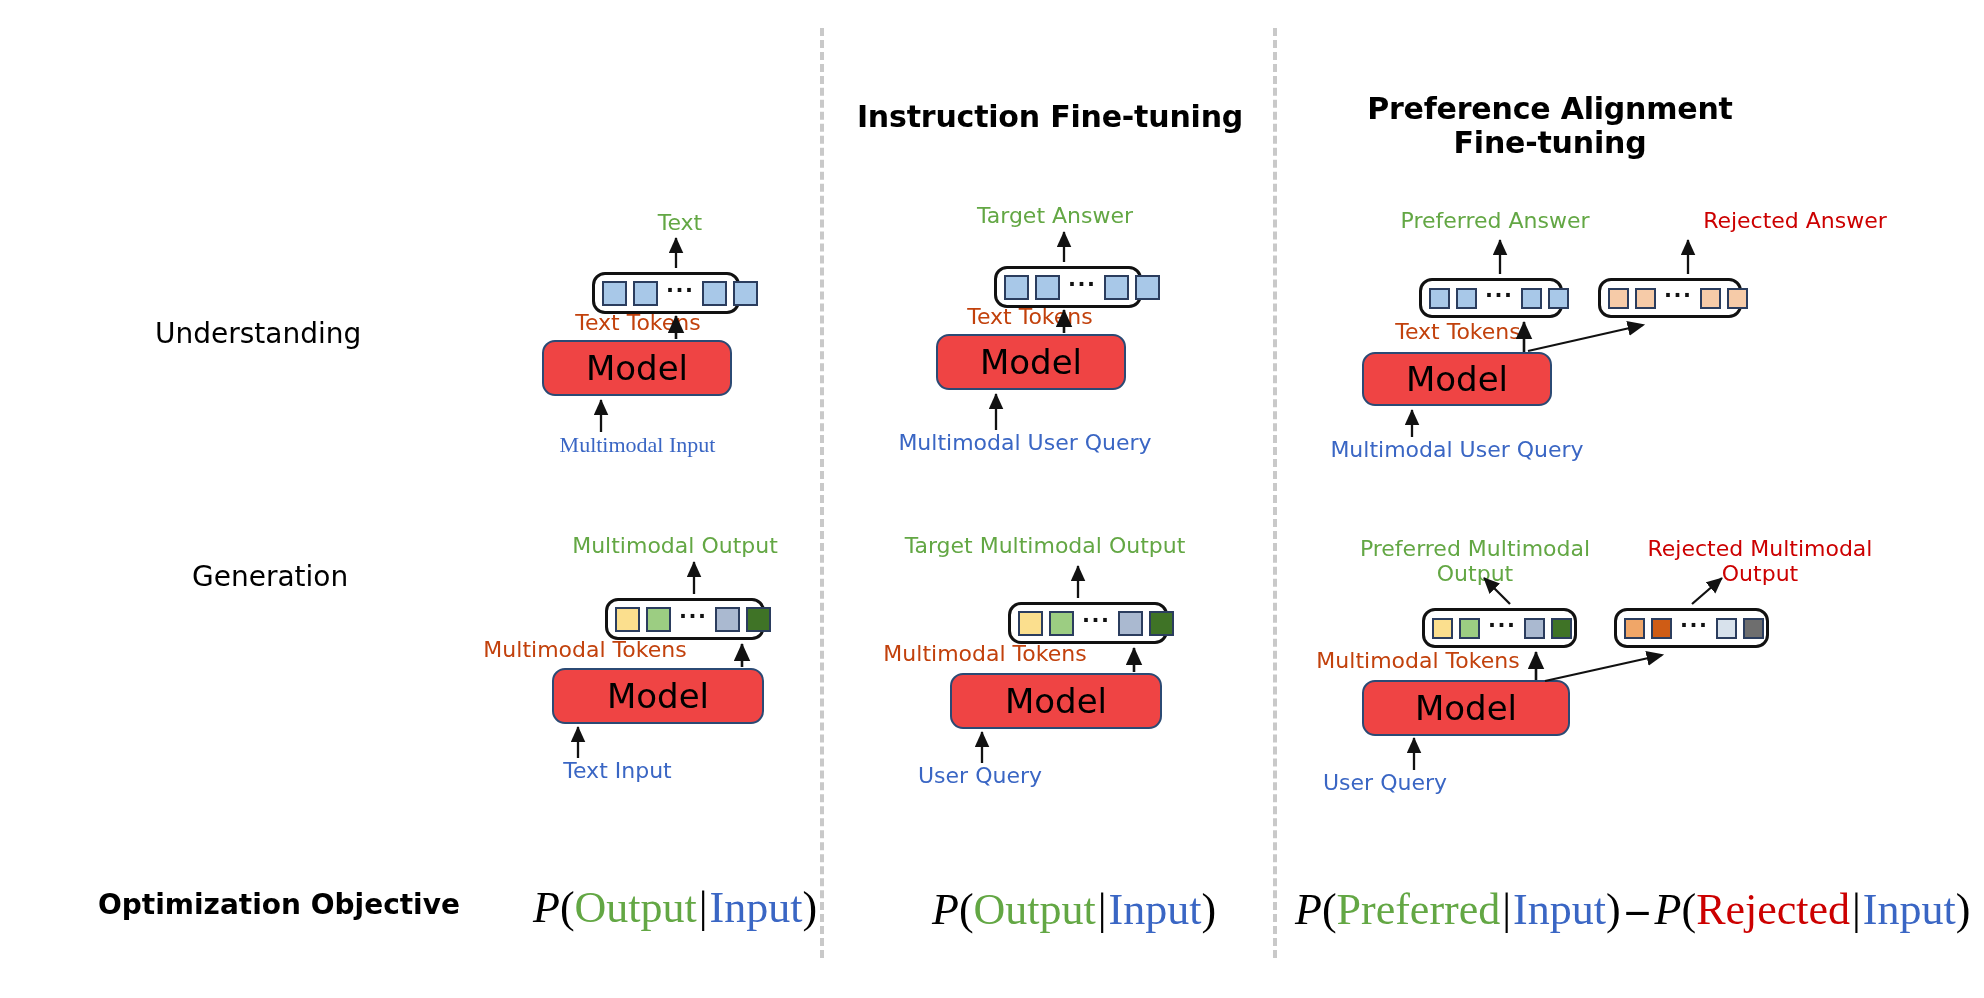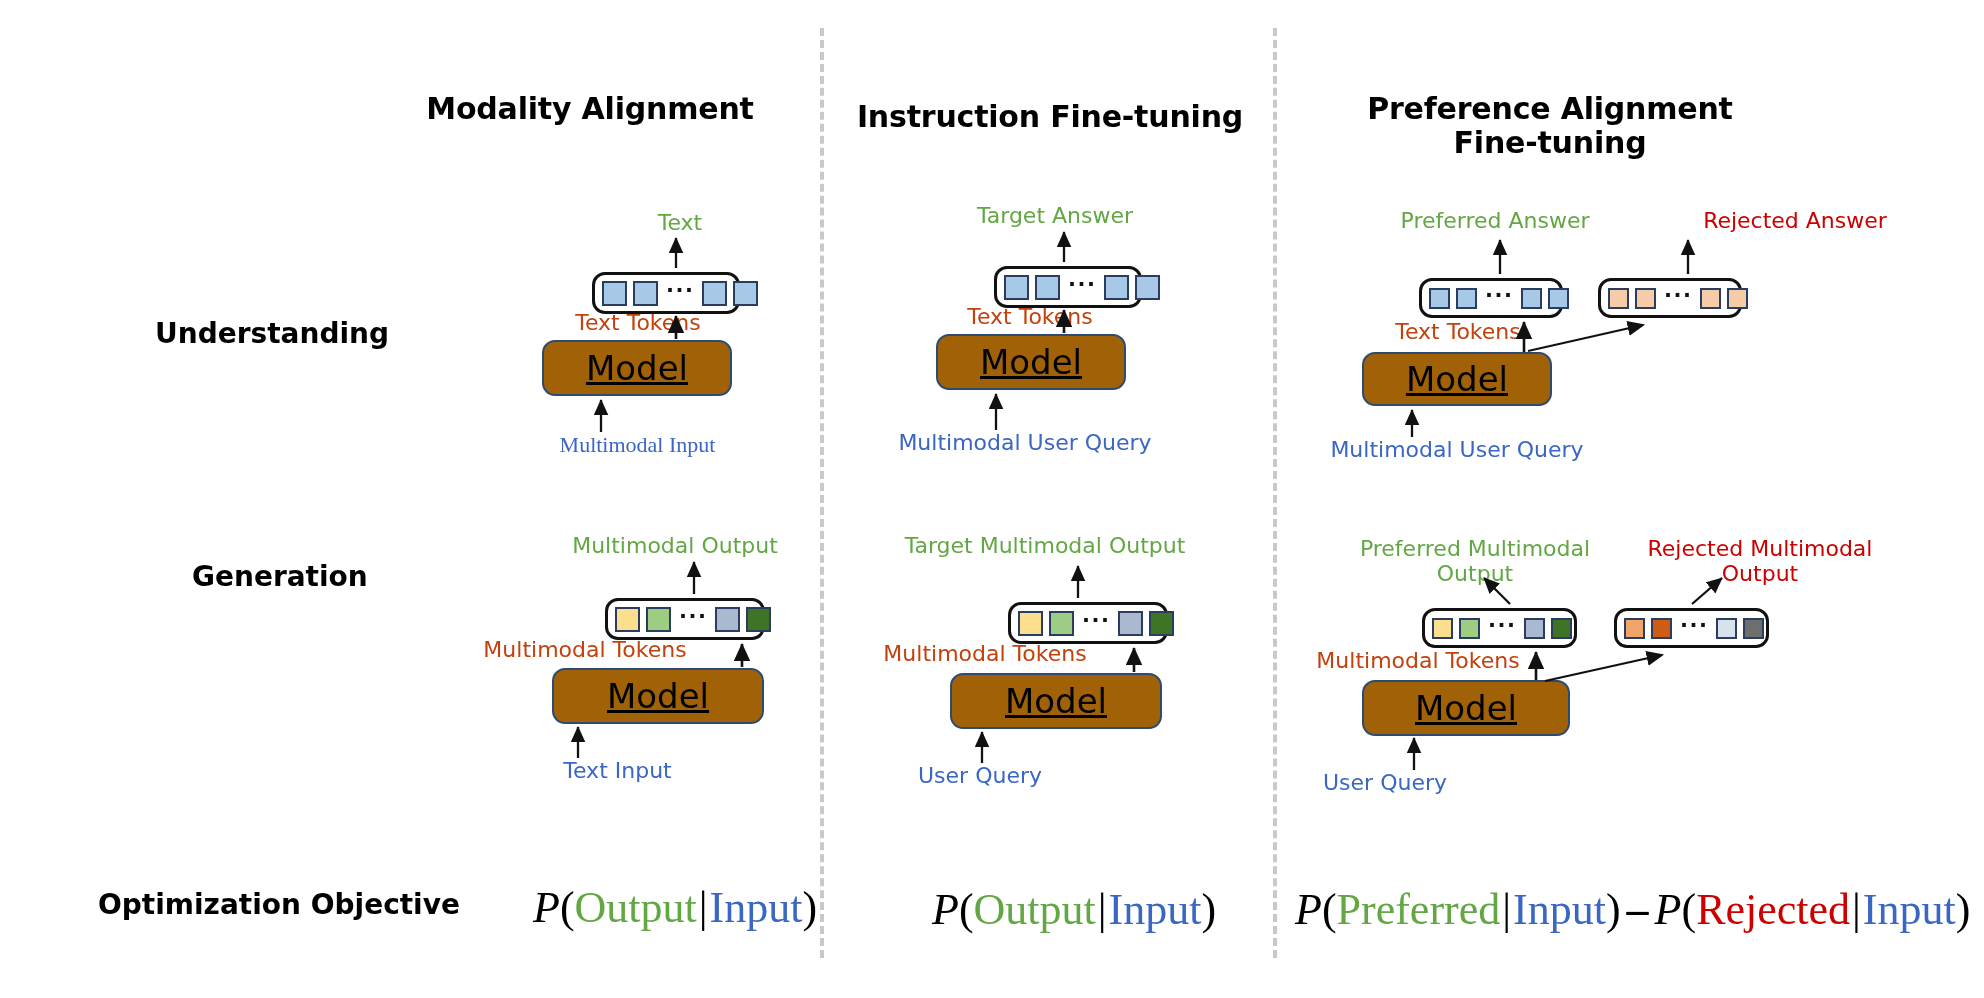--- a/index.html
+++ b/index.html
@@ -25,21 +25,21 @@
     font-size:30px;
     line-height:1.12;
     color:#000;
     text-align:center;
     letter-spacing:-0.2px;
   }
 
   
   .row-label{
     position:absolute;
-    font-weight:bold;
+    font-weight:normal;
     font-size:28px;
     color:#000;
     text-align:right;
     white-space:nowrap;
   }
 
   
   .cap{
     position:absolute;
     font-size:22px;
@@ -51,25 +51,24 @@
   .cap.green{color:#63a744;}
   .cap.red{color:#cc0000;}
   .cap.blue{color:#3a66c4;}
   .cap.black{color:#c2410c;}
 
   
   .model-box{
     position:absolute;
     border:2.5px solid #2b4a74;
     border-radius:13px;
-    background:#a16207;
+    background:#ef4444;
     display:flex;align-items:center;justify-content:center;
     font-size:34px;color:#000;
     box-sizing:border-box;
-    text-decoration:underline;
   }
 
   
   .token-strip{
     position:absolute;
     border:3px solid #111;
     border-radius:13px;
     background:#fff;
     display:flex;align-items:center;
     box-sizing:border-box;
@@ -109,21 +108,20 @@
 </style>
 </head>
 <body>
 
 <div class="canvas">
 
   <div class="divider" style="left:820px;"></div>
   <div class="divider" style="left:1273px;"></div>
 
   <div class="col-title" style="left:395px;top:92px;width:390px;">
-    <div>Modality Alignment</div>
   </div>
 
   <div class="col-title" style="left:840px;top:100px;width:420px;">
     <div>Instruction Fine-tuning</div>
   </div>
 
   <div class="col-title" style="left:1340px;top:92px;width:420px;">
     <div>Preference Alignment</div>
     <div>Fine-tuning</div>
   </div>

